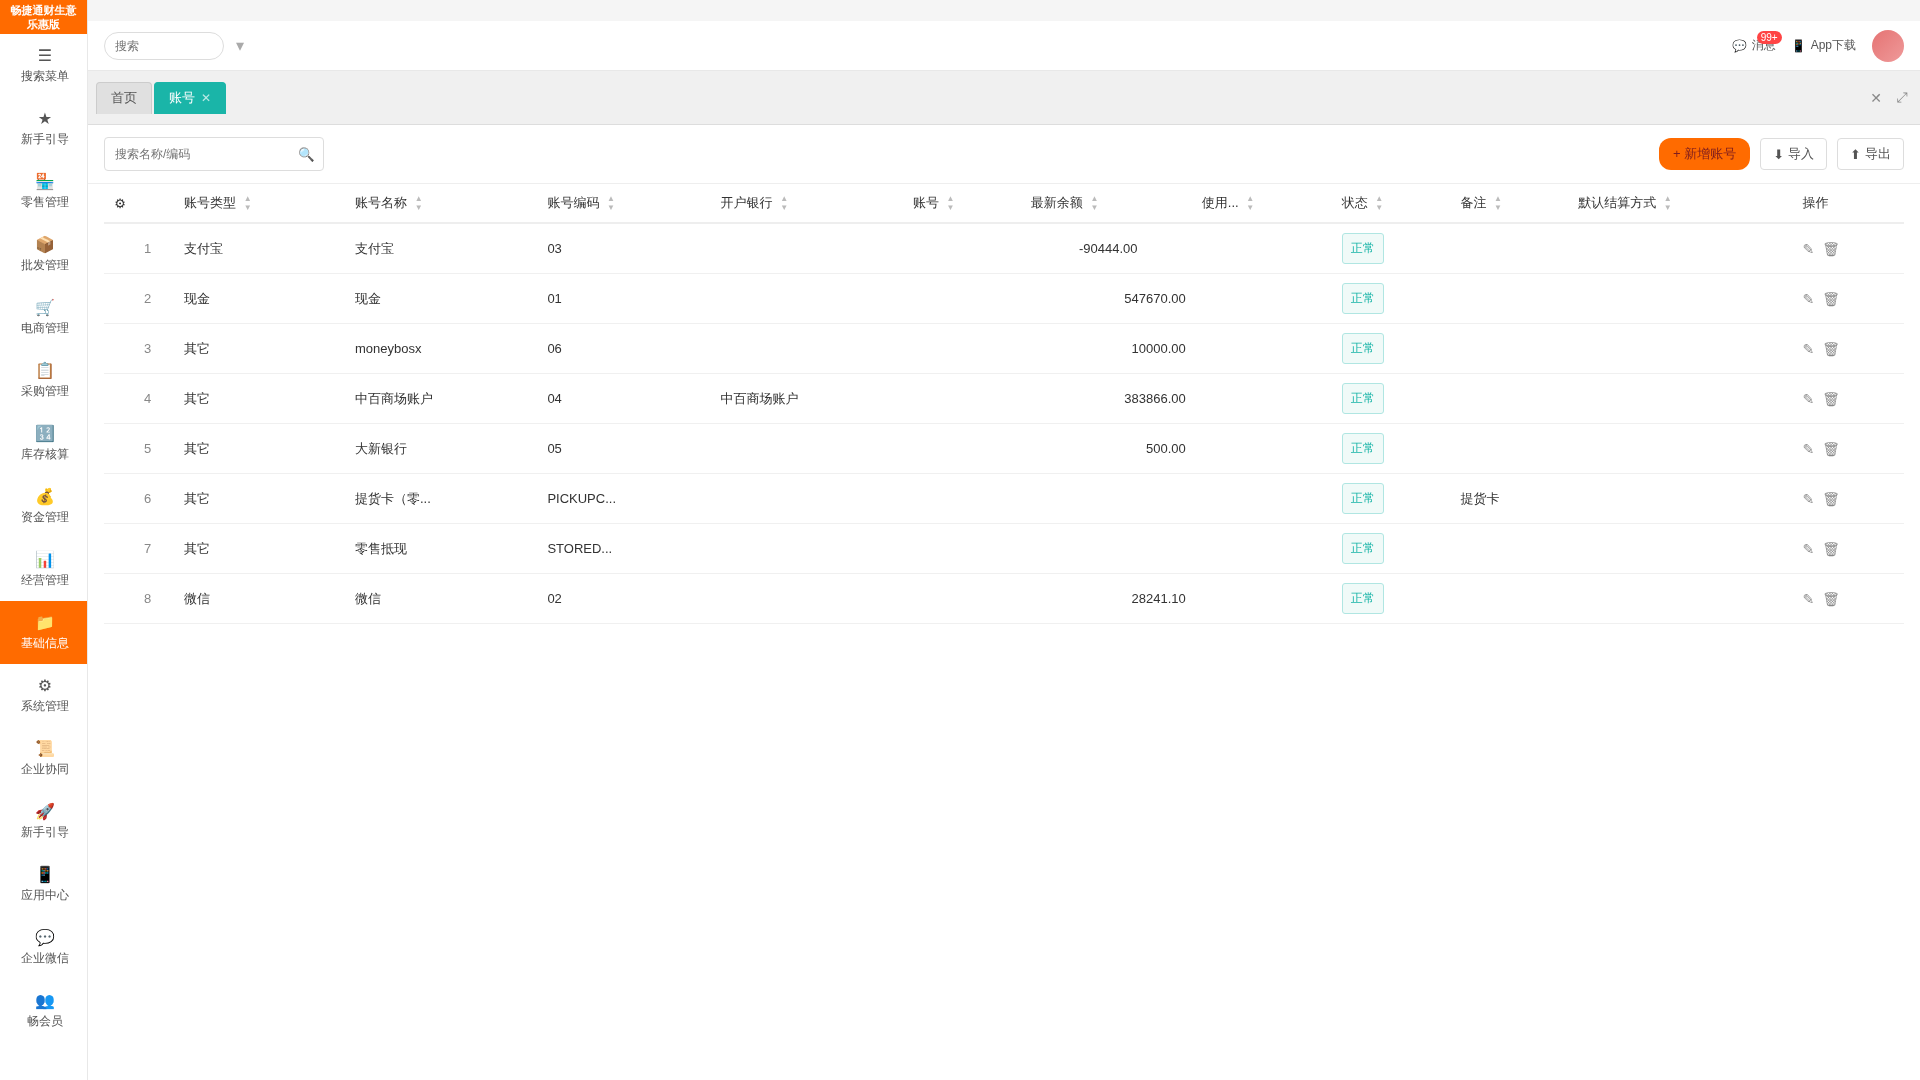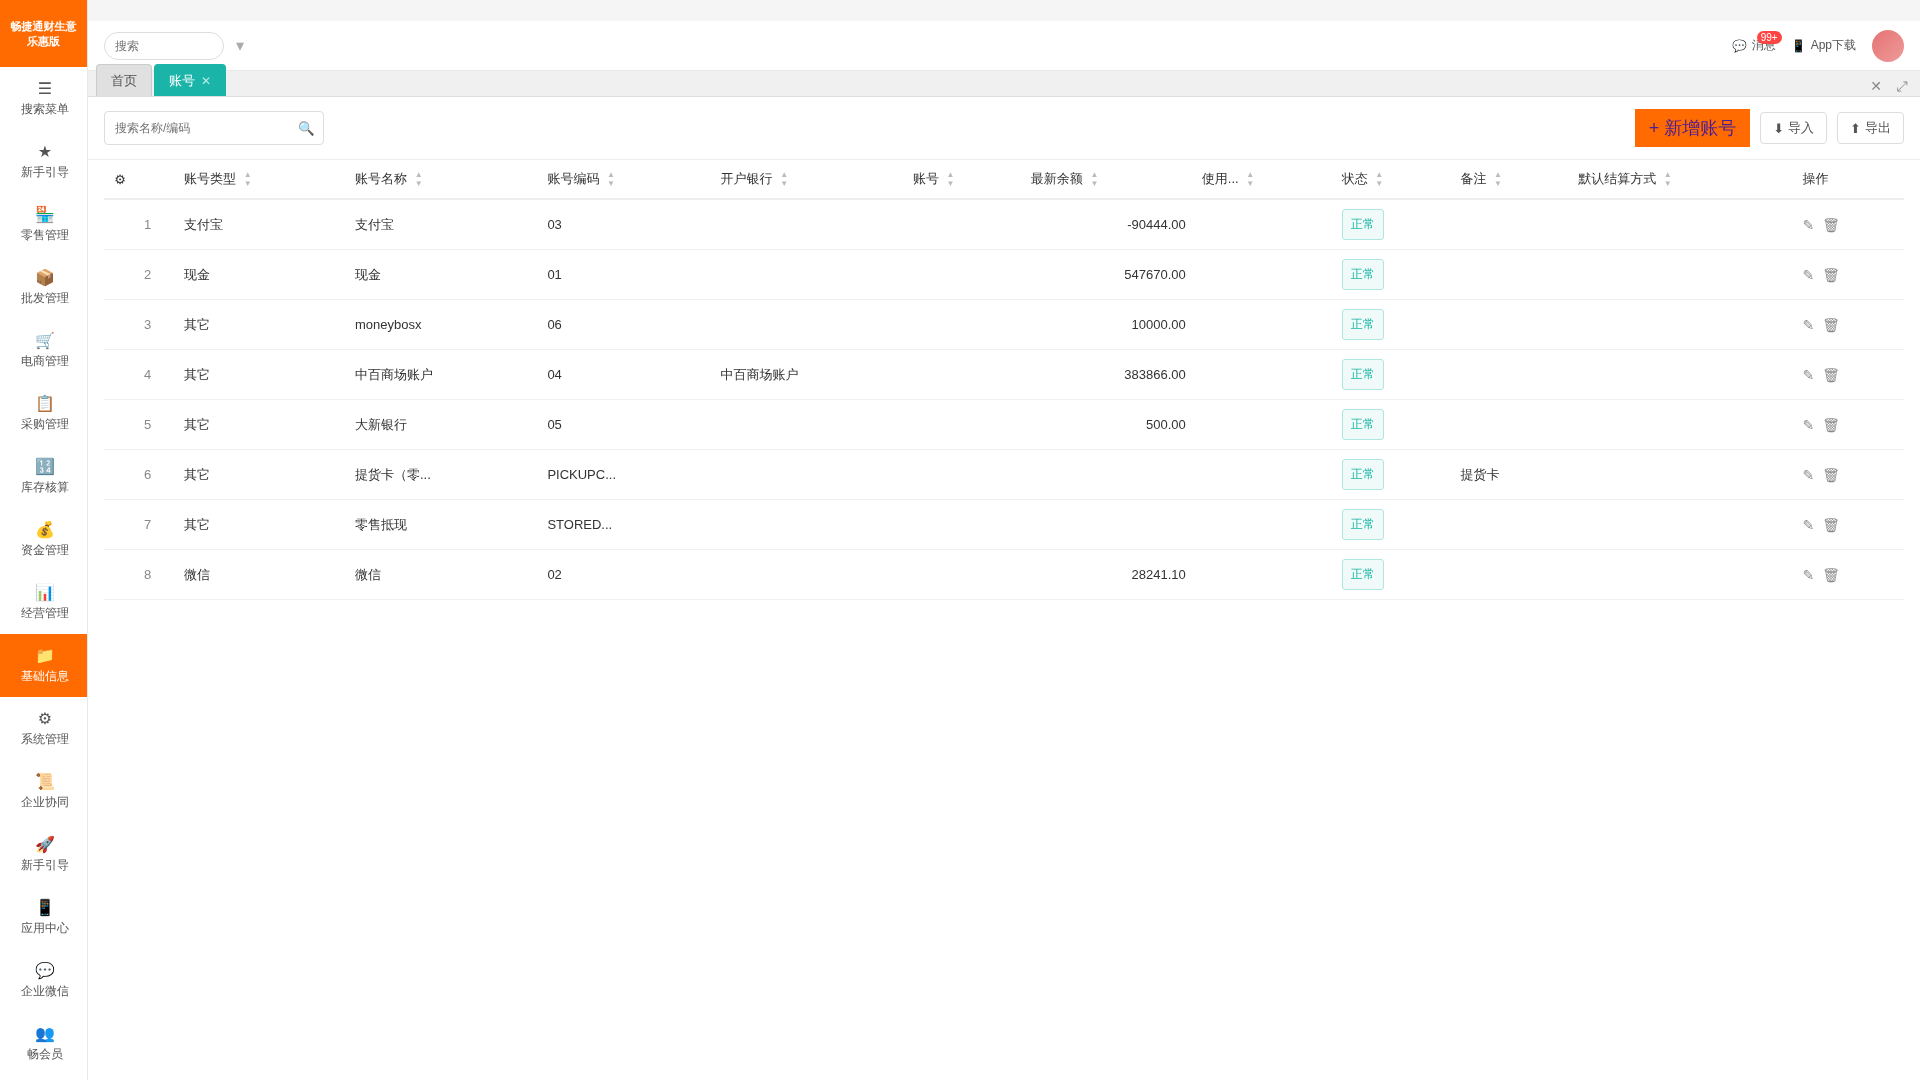--- a/index.html
+++ b/index.html
@@ -8,21 +8,21 @@
     
     .sidebar {
       width: 88px;
       background: #fff;
       display: flex;
       flex-direction: column;
       border-right: 1px solid #e8e8e8;
       flex-shrink: 0;
     }
     .sidebar-logo {
-      height: 67px;
+      height: 34px;
       background: #ff6b00;
       display: flex;
       align-items: center;
       justify-content: center;
       padding: 8px;
     }
     .sidebar-logo-text {
       color: #fff;
       font-size: 11px;
       font-weight: bold;
@@ -112,24 +112,24 @@
     .avatar {
       width: 32px;
       height: 32px;
       border-radius: 50%;
       background: #e0e0e0;
       overflow: hidden;
     }
 
     
     .tab-bar {
-      height: 26px;
+      height: 54px;
       background: #f0f0f0;
       display: flex;
-      align-items: flex-end;
+      align-items: center;
       border-bottom: 1px solid #ddd;
       padding: 0 8px;
       flex-shrink: 0;
       gap: 2px;
     }
     .tab-item {
       height: 32px;
       padding: 0 14px;
       display: flex;
       align-items: center;
@@ -213,25 +213,25 @@
       justify-content: center;
       color: #888;
     }
     .toolbar-right {
       display: flex;
       align-items: center;
       gap: 10px;
     }
     .btn-primary {
       background: #ff6b00;
-      color: #4c1d95;
+      color: #7f1d1d;
       border: none;
-      border-radius: 0;
+      border-radius: 12px;
       padding: 7px 14px;
-      font-size: 18px;
+      font-size: 13px;
       cursor: pointer;
       display: flex;
       align-items: center;
       gap: 4px;
     }
     .btn-secondary {
       background: #fff;
       color: #555;
       border: 1px solid #ddd;
       border-radius: 4px;
@@ -533,21 +533,21 @@
         </thead>
         <tbody id="table-body">
             <tr>
     <td></td>
     <td class="col-num">1</td>
     <td>支付宝</td>
     <td>支付宝</td>
     <td>03</td>
     <td></td>
     <td></td>
-    <td style="text-align:right;">-90444.00</td>
+    <td style="text-align:center;">-90444.00</td>
     <td></td>
     <td><span class="status-badge">正常</span></td>
     <td></td>
     <td></td>
     <td>
       <div class="action-btns">
         <span class="action-btn">✎</span>
         <span class="action-btn">🗑</span>
       </div>
     </td>

